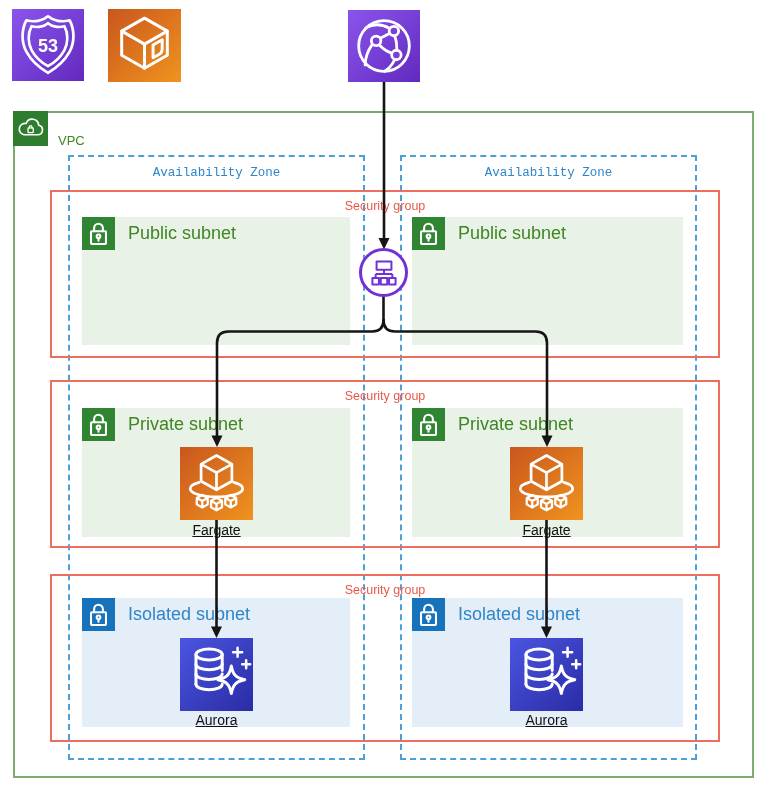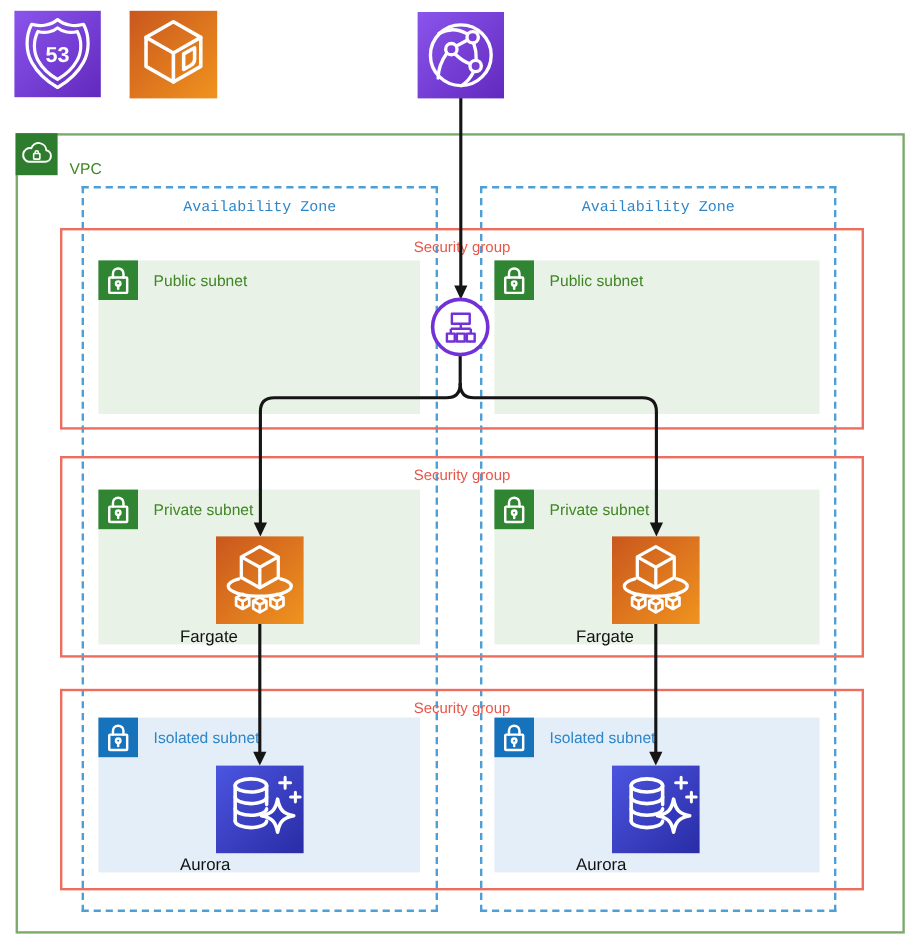--- a/index.html
+++ b/index.html
@@ -11,25 +11,25 @@
   .vpc-box{border:2px solid var(--vpc-border,#7CAB6D);z-index:1;}
   .az-box{border:2px dashed var(--az-border,#4D9FD6);z-index:2;}
   .sg-box{border:2px solid var(--sg-border,#ED6E5F);z-index:2;}
   .subnet{z-index:1;}
   .subnet.green{background:var(--subnet-green-bg,#E9F2E6);}
   .subnet.blue{background:var(--subnet-blue-bg,#E4EEF8);}
 
   
   .az-label{width:100%;text-align:center;top:9px;left:0;color:var(--az-label,#2E86C8);font-size:12.5px;font-family:Liberation Mono, monospace;}
   .sg-label{width:100%;text-align:center;top:7px;left:0;color:var(--sg-label,#E8584A);font-size:12.5px;}
-  .subnet-label{left:46px;top:0;height:33px;line-height:33px;font-size:13px;white-space:nowrap;}
+  .subnet-label{left:46px;top:0;height:33px;line-height:33px;font-size:18px;white-space:nowrap;}
   .subnet-label.green{color:var(--subnet-green-label,#3F8624);}
   .subnet-label.blue{color:var(--subnet-blue-label,#2E86C8);}
   .vpc-label{color:var(--vpc-label,#3F8624);font-size:13px;line-height:35px;}
-  .service-label{color:#111;font-size:14px;z-index:6;}
+  .service-label{text-align:center;color:#111;font-size:14px;z-index:6;text-decoration:underline;}
 
   
   .icon-sq{display:flex;align-items:center;justify-content:center;z-index:6;}
   .icon-purple{background:linear-gradient(135deg,var(--purple-light,#8A55EC),var(--purple-dark,#6229BE));justify-content:flex-end;}
   .icon-orange{background:linear-gradient(135deg,var(--orange-dark,#C9571D),var(--orange-light,#F0931F));}
   .icon-aurora{background:linear-gradient(135deg,var(--aurora-light,#4B55E0),var(--aurora-dark,#2A2CA5));}
   .icon-green{background:var(--subnet-green-icon,#2F8532);}
   .icon-blue{background:var(--subnet-blue-icon,#1673BB);}
   .icon-vpc{background:var(--vpc-icon-bg,#2E7D2E);}
   .alb-circle{background:#fff;border:3px solid var(--alb-stroke,#7131D6);border-radius:50%;

